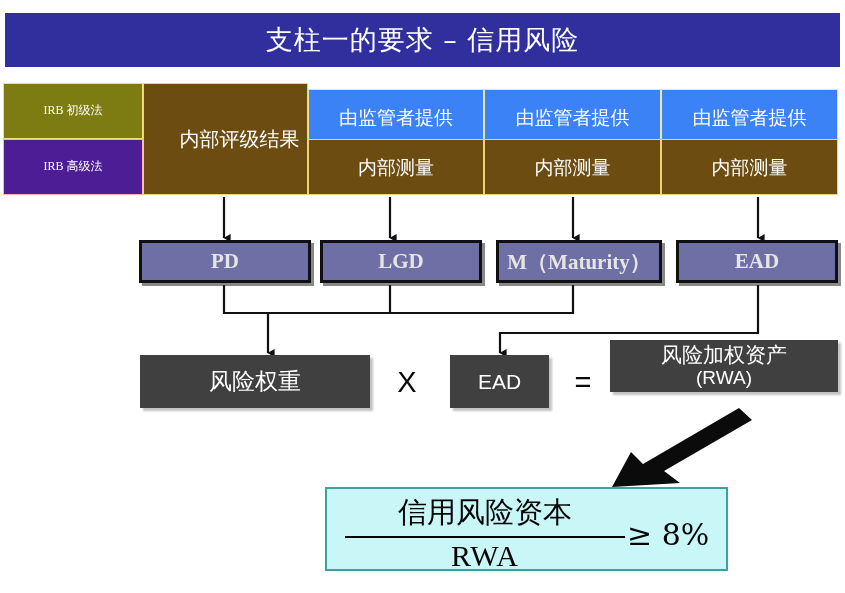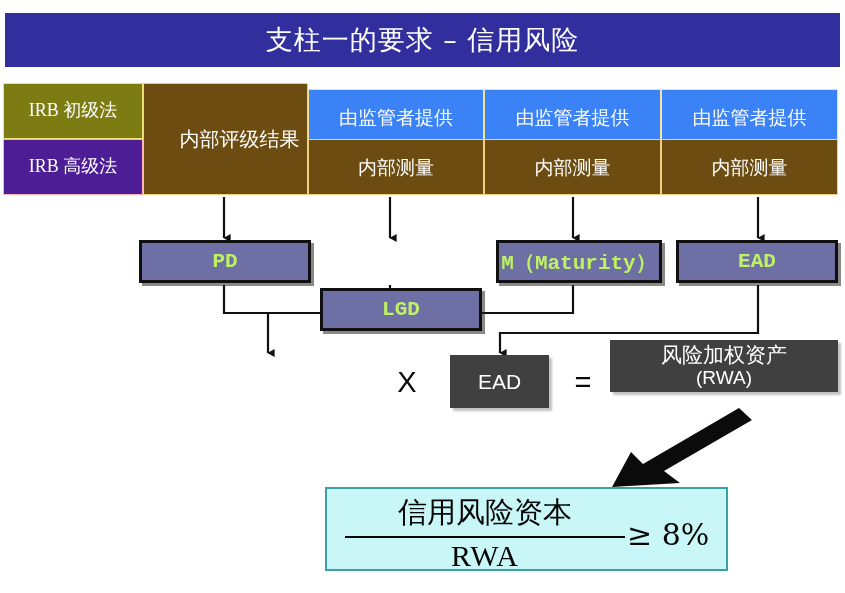--- a/index.html
+++ b/index.html
@@ -58,21 +58,21 @@
     line-height: 1.1;
   }
   .mcell.olive   { background: #7d7c12; border-color: #f0e27a; }
   .mcell.red     { background: #4c1d95; border-color: #ffb4b4; }
   .mcell.brown   { background: #6c4c10; border-color: #f0d27a; }
   .mcell.gold    { background: #3b82f6; border-color: #f4e2a0; margin-top: 6px; }
   .mcell.brown2  { background: #6c4c10; border-color: #f0d27a; }
 
   .label-irb {
     font-family: "Liberation Serif", "DejaVu Serif", serif;
-    font-size: 18px;
+    font-size: 12px;
     text-align: right;
   }
   .label-cn {
     font-family: "DejaVu Sans", "Liberation Sans", sans-serif;
     font-size: 20px;
     padding-left: 28px;
   }
   .label-cn-sm {
     font-family: "DejaVu Sans", "Liberation Sans", sans-serif;
     font-size: 19px;
@@ -90,25 +90,25 @@
 
   
   .pbox {
     position: absolute;
     box-sizing: border-box;
     background: #6e6fa5;
     border: 3px solid #101010;
     display: flex;
     align-items: center;
     justify-content: center;
-    color: #bef264;
+    color: #e5e5e5;
     font-weight: bold;
     font-size: 21px;
     box-shadow: 3px 3px 0 rgba(40,40,40,0.55);
-    font-family: Liberation Mono, monospace;
+    font-family: Liberation Serif, serif;
     white-space: nowrap;
   }
 
   
   .gbox {
     position: absolute;
     box-sizing: border-box;
     background: #404040;
     display: flex;
     align-items: center;
@@ -230,24 +230,27 @@
 
       <path d="M758,285 L758,333 L500,333 L500,353" marker-end="url(#ah)"></path>
     </g>
 
     <g>
       <path d="M752,420 L664,471 L680,483 L612,487 L631,452 L643,464 L739,408 Z" fill="#0b0b0b"></path>
     </g>
   </svg>
 
   <div class="pbox" style="left:139px; top:240px; width:172px; height:43px;">PD</div>
-  <div class="pbox" style="left:320px; top:240px; width:162px; height:43px;margin-top:48px;">LGD</div>
+  <div class="pbox" style="left:320px; top:240px; width:162px; height:43px;">LGD</div>
   <div class="pbox" style="left:496px; top:240px; width:166px; height:43px;">M（Maturity）</div>
   <div class="pbox" style="left:676px; top:240px; width:162px; height:43px;">EAD</div>
 
+  <div class="gbox" style="left:140px; top:355px; width:230px; height:53px;">
+    <span class="cn" style="font-size:23px;">风险权重</span>
+  </div>
 
   <div class="op" style="left:385px; top:360px; width:44px; height:44px;">X</div>
 
   <div class="gbox" style="left:450px; top:355px; width:99px; height:53px;">
     <span style="font-size:21px;">EAD</span>
   </div>
 
   <div class="op" style="left:563px; top:360px; width:40px; height:44px;">=</div>
 
   <div class="gbox" style="left:610px; top:340px; width:228px; height:52px; flex-direction:column;">

